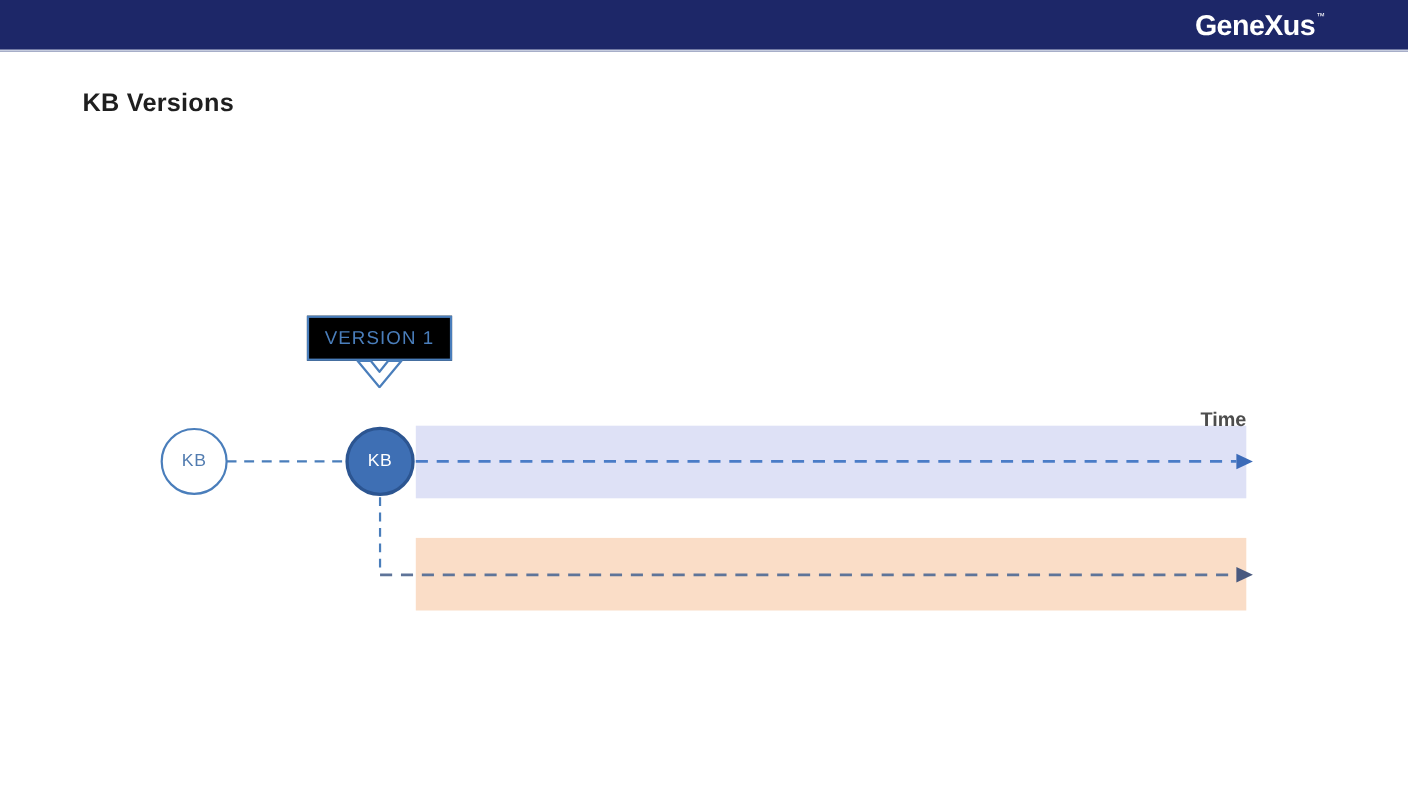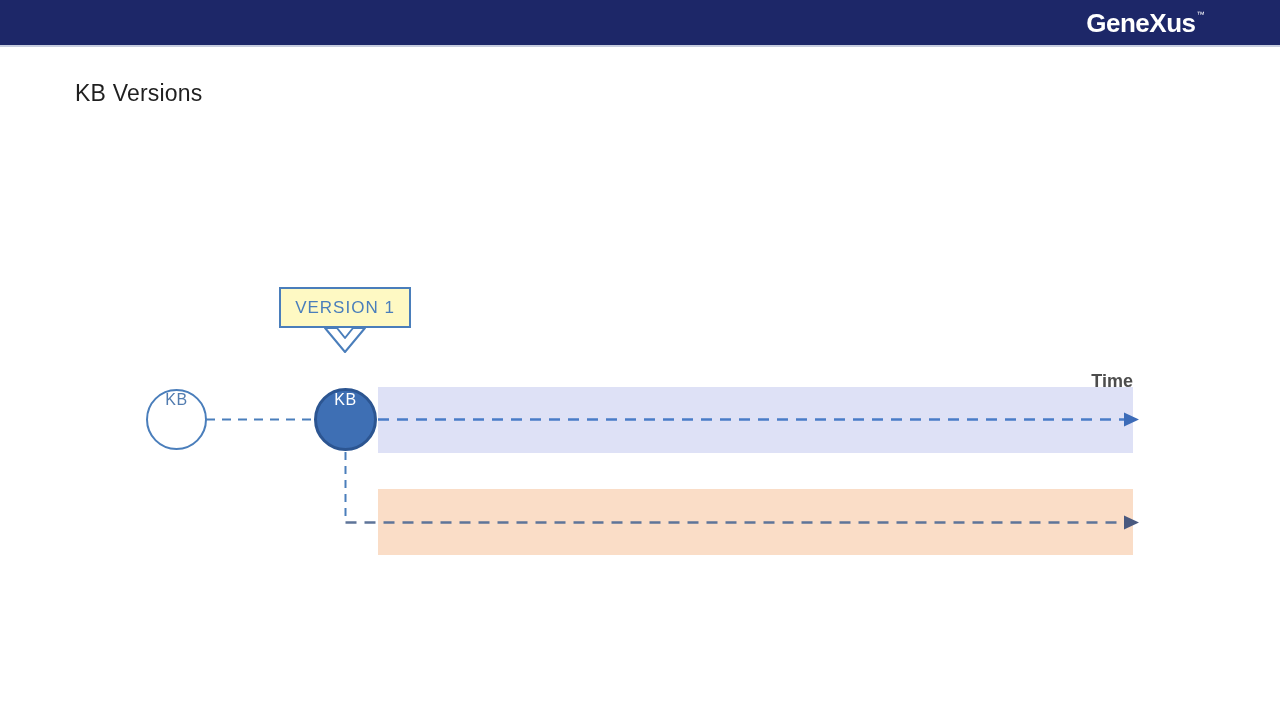--- a/index.html
+++ b/index.html
@@ -28,55 +28,55 @@
   }
   .logo .tm {
     font-size: 8px; font-weight: 400;
     vertical-align: top; line-height: 10px;
     margin-left: 1px;
   }
 
   
   .title {
     position: absolute; left: 75px; top: 80px;
-    font-size: 23px; font-weight: 400; color: #1F1F1F;
+    font-size: 23px; font-weight: 700; color: #1F1F1F;
     letter-spacing: 0.2px;
   }
 
   
   .band {
     position: absolute; left: 378px; width: 755px; height: 66px;
   }
   .band-blue  { top: 387px; background: #DEE1F6; }
   .band-orange{ top: 489px; background: #FADDC7; }
 
   .time-label {
     position: absolute; right: 147px; top: 371px;
     font-size: 18px; font-weight: 700; color: #4D4D4D;
   }
 
   .version-box {
     position: absolute; left: 279px; top: 287px;
     width: 132px; height: 41px;
-    background: #fef9c3;
+    background: #000000;
     border: 2px solid #4A7EBB;
     color: #4A7EBB;
     font-size: 17px; letter-spacing: 1px;
     display: flex; align-items: center; justify-content: center;
     z-index: 3;
   }
   .chevron {
     position: absolute; left: 323px; top: 327px;
     width: 44px; height: 26px; z-index: 3;
   }
 
   .kb-circle {
     position: absolute;
     border-radius: 50%;
-    display: flex; justify-content: center;
+    display: flex; align-items: center; justify-content: center;
     font-size: 16px; letter-spacing: 0.5px;
     z-index: 3;
   }
   .kb-outline {
     left: 146px; top: 389px; width: 61px; height: 61px;
     background: #ffffff;
     border: 2px solid #4A7EBB;
     color: #527CB0;
   }
   .kb-filled {

